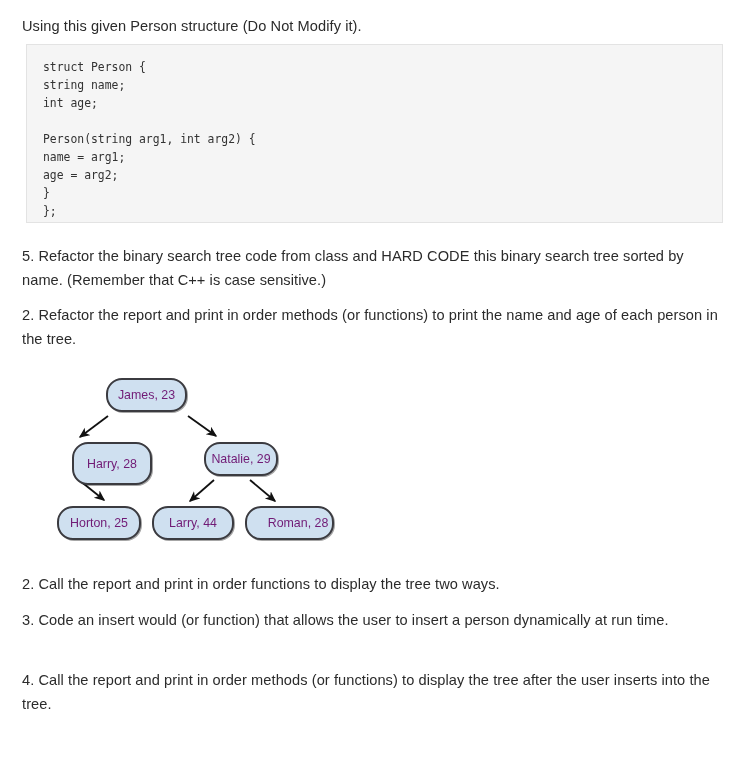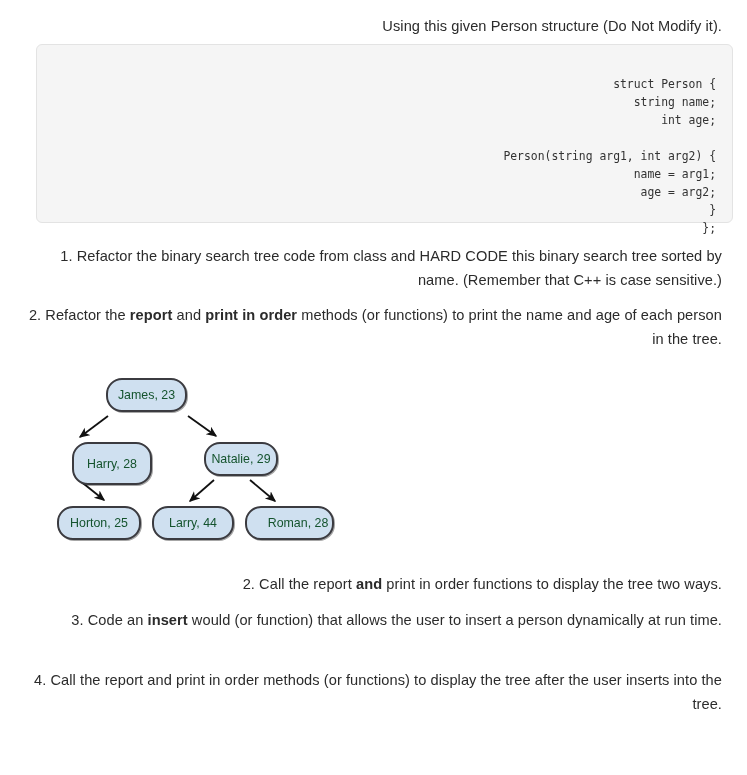--- a/index.html
+++ b/index.html
@@ -13,47 +13,46 @@
     position: relative;
     font-family: "Liberation Sans", sans-serif;
     color: #262626;
     -webkit-font-smoothing: antialiased;
   }
   .page {
     position: relative;
     width: 747px;
     height: 775px;
     overflow: hidden;
-    text-align: right;
   }
 
   
   .para {
     position: absolute;
     left: 22px;
     width: 700px;
     font-size: 14.6px;
     line-height: 24px;
     color: #2b2b2b;
     letter-spacing: 0.005em;
   }
-  .para b { font-weight: 700; margin-top: 25px; }
+  .para b { font-weight: 400; margin-top: 25px; }
 
   
   .codeblock {
     position: absolute;
-    left: 36px;
+    left: 26px;
     top: 44px;
     width: 697px;
     height: 179px;
     box-sizing: border-box;
     background: #f5f5f5;
     border: 1px solid #e3e3e3;
-    border-radius: 6px;
-    padding: 30px 16px 0 16px;
+    border-radius: 0;
+    padding: 13px 16px 0 16px;
   }
   .codeblock pre {
     margin: 0;
     font-family: "DejaVu Sans Mono", "Liberation Mono", monospace;
     font-size: 11.4px;
     line-height: 18px;
     color: #333333;
     white-space: pre;
   }
 
@@ -68,21 +67,21 @@
   .node {
     position: absolute;
     box-sizing: border-box;
     background: #cfe0f0;
     border: 2px solid #3b3b40;
     border-radius: 16px;
     display: flex;
     align-items: center;
     justify-content: center;
     font-size: 12.4px;
-    color: #14532d;
+    color: #701a75;
     font-family: "Liberation Sans", sans-serif;
     box-shadow: 1px 1px 0 rgba(0,0,0,0.35);
   }
   .tree svg {
     position: absolute;
     left: 0;
     top: 0;
     width: 380px;
     height: 190px;
     overflow: visible;
@@ -100,21 +99,21 @@
 string name;
 int age;
 
 Person(string arg1, int arg2) {
 name = arg1;
 age = arg2;
 }
 };</pre>
   </div>
 
-  <div class="para" style="top:244px;"><span>1. Refactor the binary search tree code from class and HARD CODE this binary search tree sorted by name. (Remember that C++ is case sensitive.)</span></div>
+  <div class="para" style="top:244px;"><span>5. Refactor the binary search tree code from class and HARD CODE this binary search tree sorted by name. (Remember that C++ is case sensitive.)</span></div>
   <div class="para" style="top:303px;"><span>2. Refactor the </span><b>report</b><span> and </span><b>print in order</b><span> methods (or functions) to print the name and age of each person in the tree.</span></div>
   <div class="para" style="top:572px;"><span>2.  Call the report </span><b>and</b><span> print in order functions to display the tree two ways.</span></div>
   <div class="para" style="top:608px;"><span>3. Code an </span><b>insert</b><span> would (or function) that allows the user to insert a person dynamically at run time.</span></div>
   <div class="para" style="top:668px;"><span>4. Call the report and print in order methods (or functions) to display the tree after the user inserts into the tree.</span></div>
 
   <div class="tree">
     <svg viewBox="0 0 380 190">
       <defs>
         <marker id="ah" markerWidth="7" markerHeight="7" refX="5.2" refY="2.6" orient="auto" markerUnits="strokeWidth">
           <path d="M0,0 L6,2.6 L0,5.2 L1.6,2.6 z" fill="#111111"></path>

